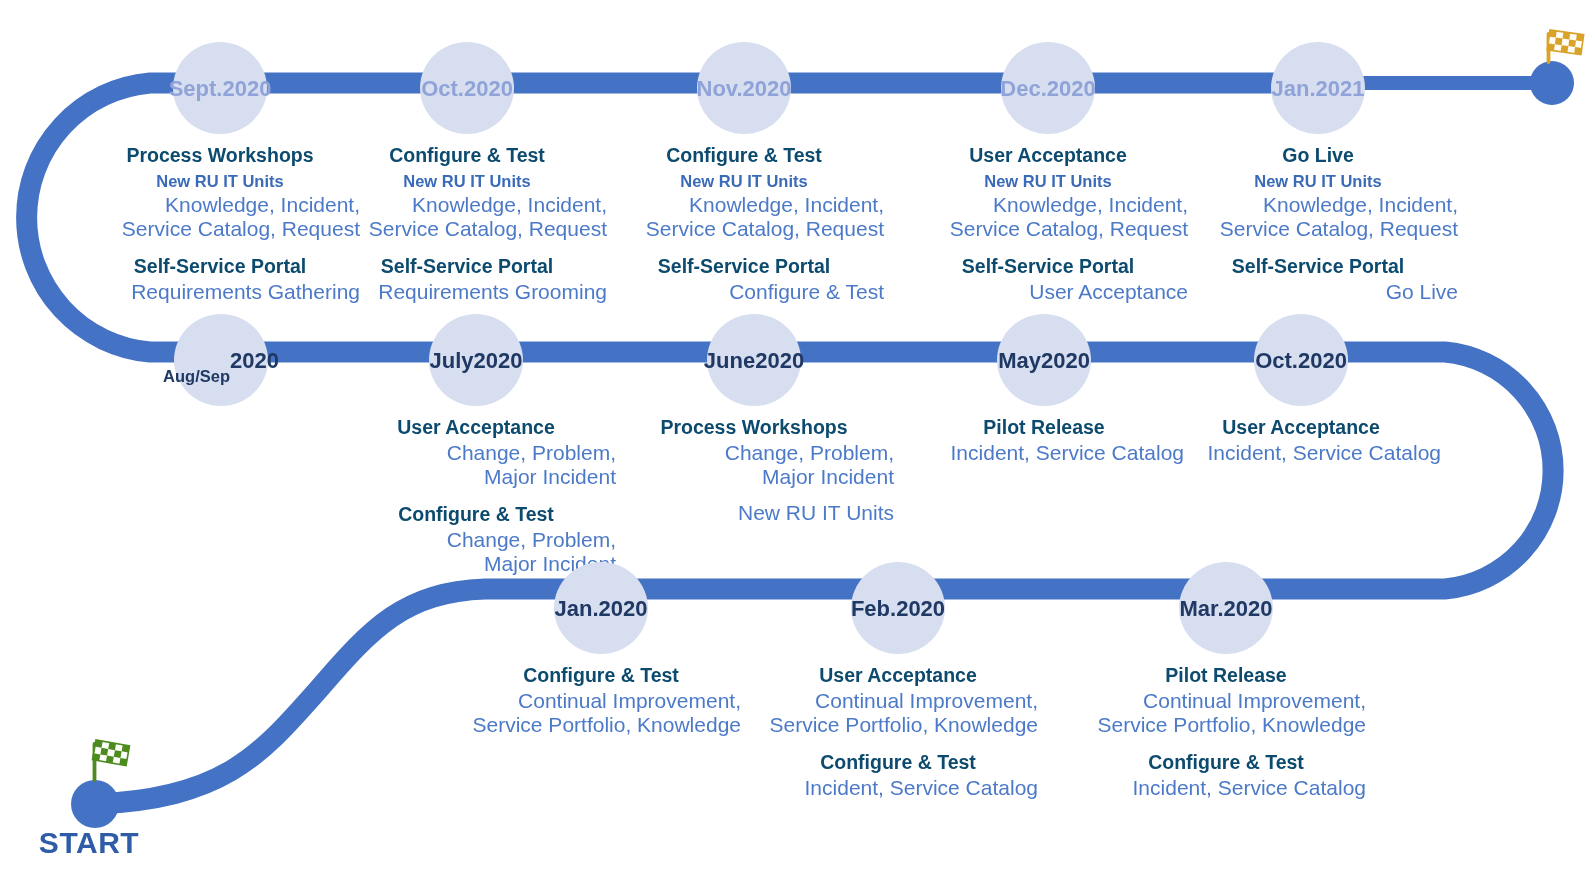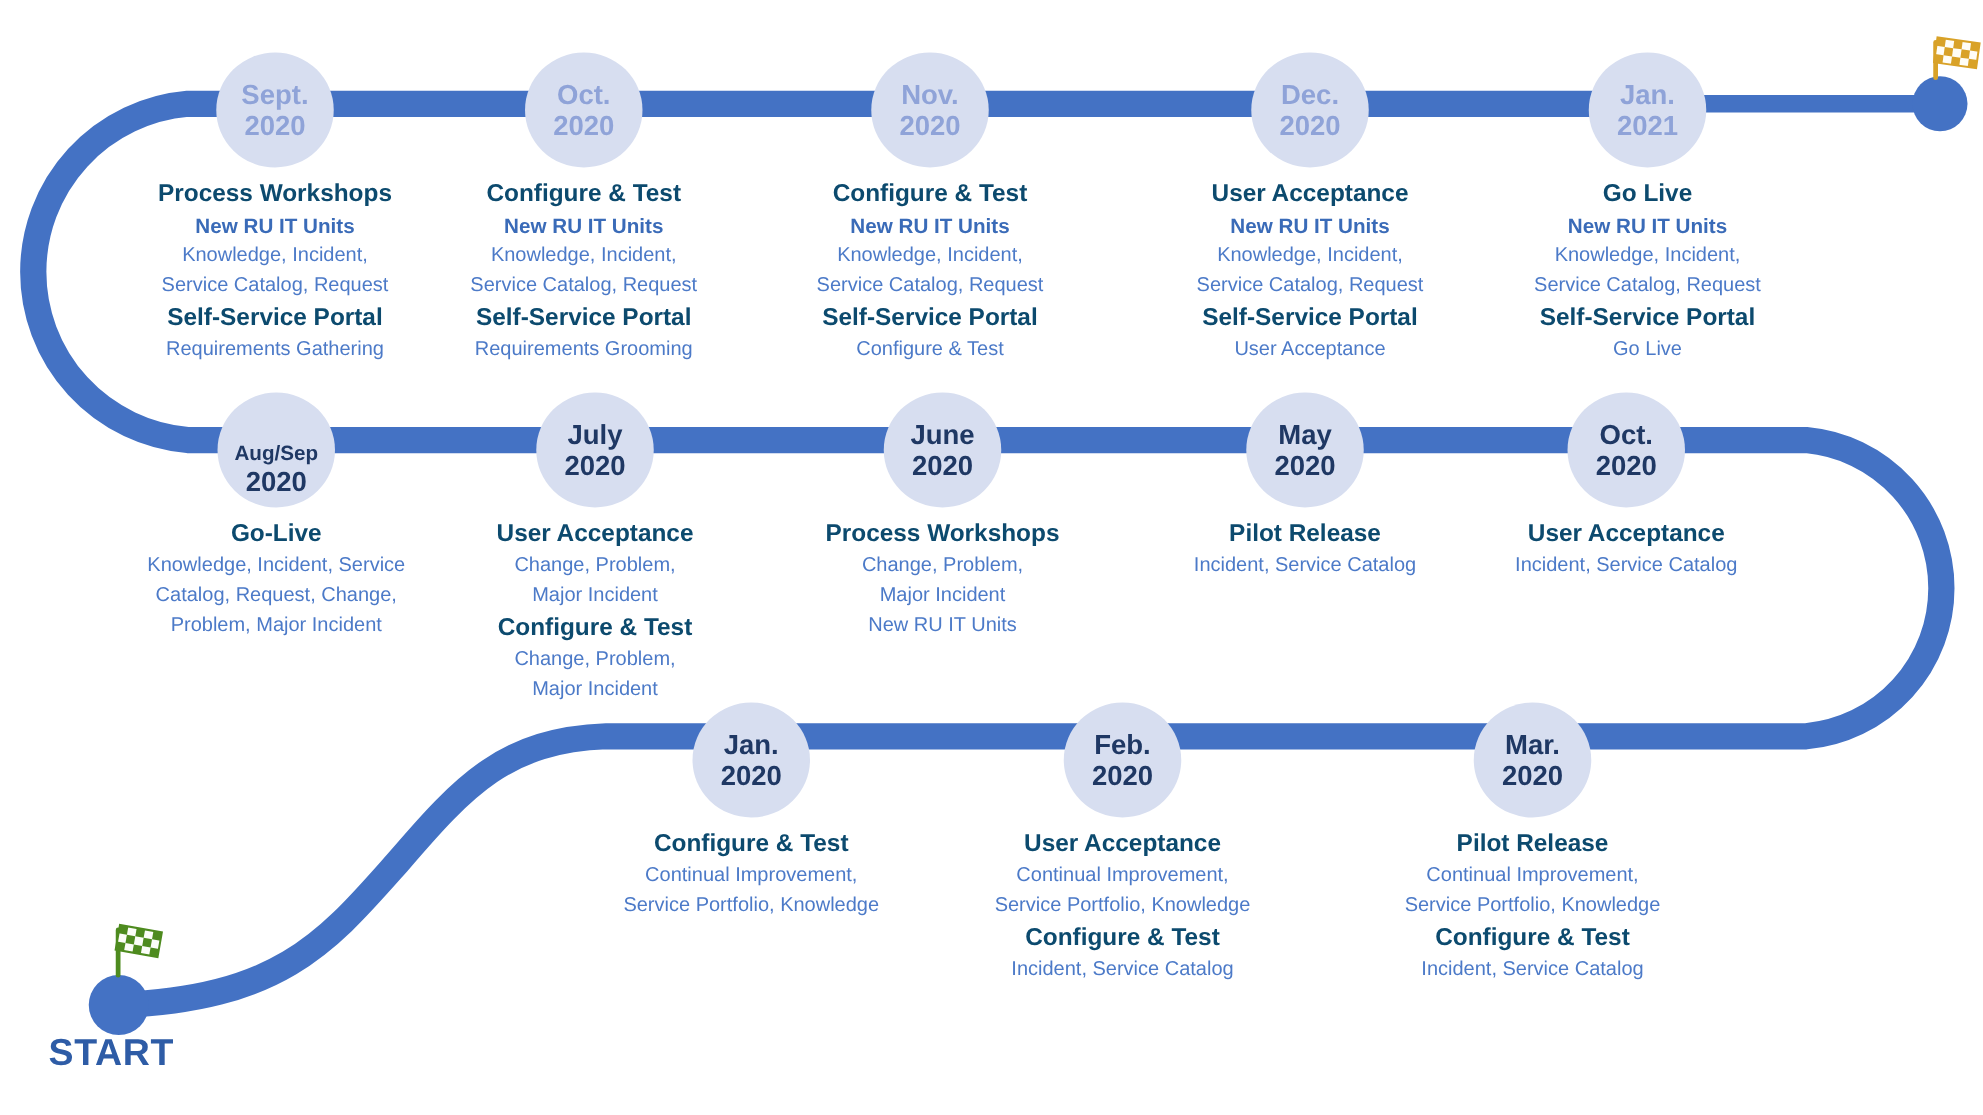--- a/index.html
+++ b/index.html
@@ -10,33 +10,33 @@
   svg.track{position:absolute;left:0;top:0;width:1586px;height:892px;}
   .snake{fill:none;stroke:#4472C4;stroke-width:21px;stroke-linejoin:round;}
   .snake-thin{fill:none;stroke:#4472C4;stroke-width:14px;}
   .dot{fill:#4472C4;}
   .ms{position:absolute;width:280px;transform:translateX(-50%);text-align:center;}
   .row-top{top:42px;}
   .row-mid{top:314px;}
   .row-bottom{top:562px;}
   .circle{
     width:94px;height:92px;margin:0 auto;border-radius:50%;background:#D7DEF0;
-    display:flex;flex-direction:column;justify-content:center;
+    display:flex;flex-direction:row;align-items:center;justify-content:center;
     font-weight:bold;
   }
   .row-top .circle{color:#8FA3D8;}
   .row-mid .circle,.row-bottom .circle{color:#1F3864;}
   .mo,.yr{font-size:22px;line-height:25px;}
   .mo-sm{font-size:16.5px;line-height:20px;margin-top:31px;}
   .det{margin-top:8px;}
-  .blk{}
+  .blk{margin-top:12px;}
   .blk:first-child{margin-top:0;}
   .t{font-size:19.5px;font-weight:bold;color:#0c4a6e;line-height:27px;white-space:nowrap;}
   .st{font-size:16.5px;font-weight:bold;color:#3A6BB8;line-height:24px;white-space:nowrap;}
-  .ln{font-size:16px;color:#4C7AC8;line-height:24px;white-space:nowrap;}
+  .ln{font-size:21px;color:#4C7AC8;line-height:24px;white-space:nowrap;text-align:right;}
   .start-label{
     position:absolute;left:89px;top:826px;transform:translateX(-50%);
     font-size:30px;font-weight:bold;color:#2E5CA6;letter-spacing:0.5px;
   }
 </style>
 </head>
 <body>
 
 <div class="stage">
 
@@ -170,28 +170,20 @@
         <div class="ln">Go Live</div>
       </div>
     </div>
   </div>
 
   <div class="ms row-mid" style="left:221px">
     <div class="circle">
       <div class="mo mo-sm">Aug/Sep</div>
       <div class="yr">2020</div>
     </div>
-    <div class="det">
-      <div class="blk">
-        <div class="t">Go-Live</div>
-        <div class="ln">Knowledge, Incident, Service</div>
-        <div class="ln">Catalog, Request, Change,</div>
-        <div class="ln">Problem, Major Incident</div>
-      </div>
-    </div>
   </div>
 
   <div class="ms row-mid" style="left:476px">
     <div class="circle">
       <div class="mo">July</div>
       <div class="yr">2020</div>
     </div>
     <div class="det">
       <div class="blk">
         <div class="t">User Acceptance</div>

